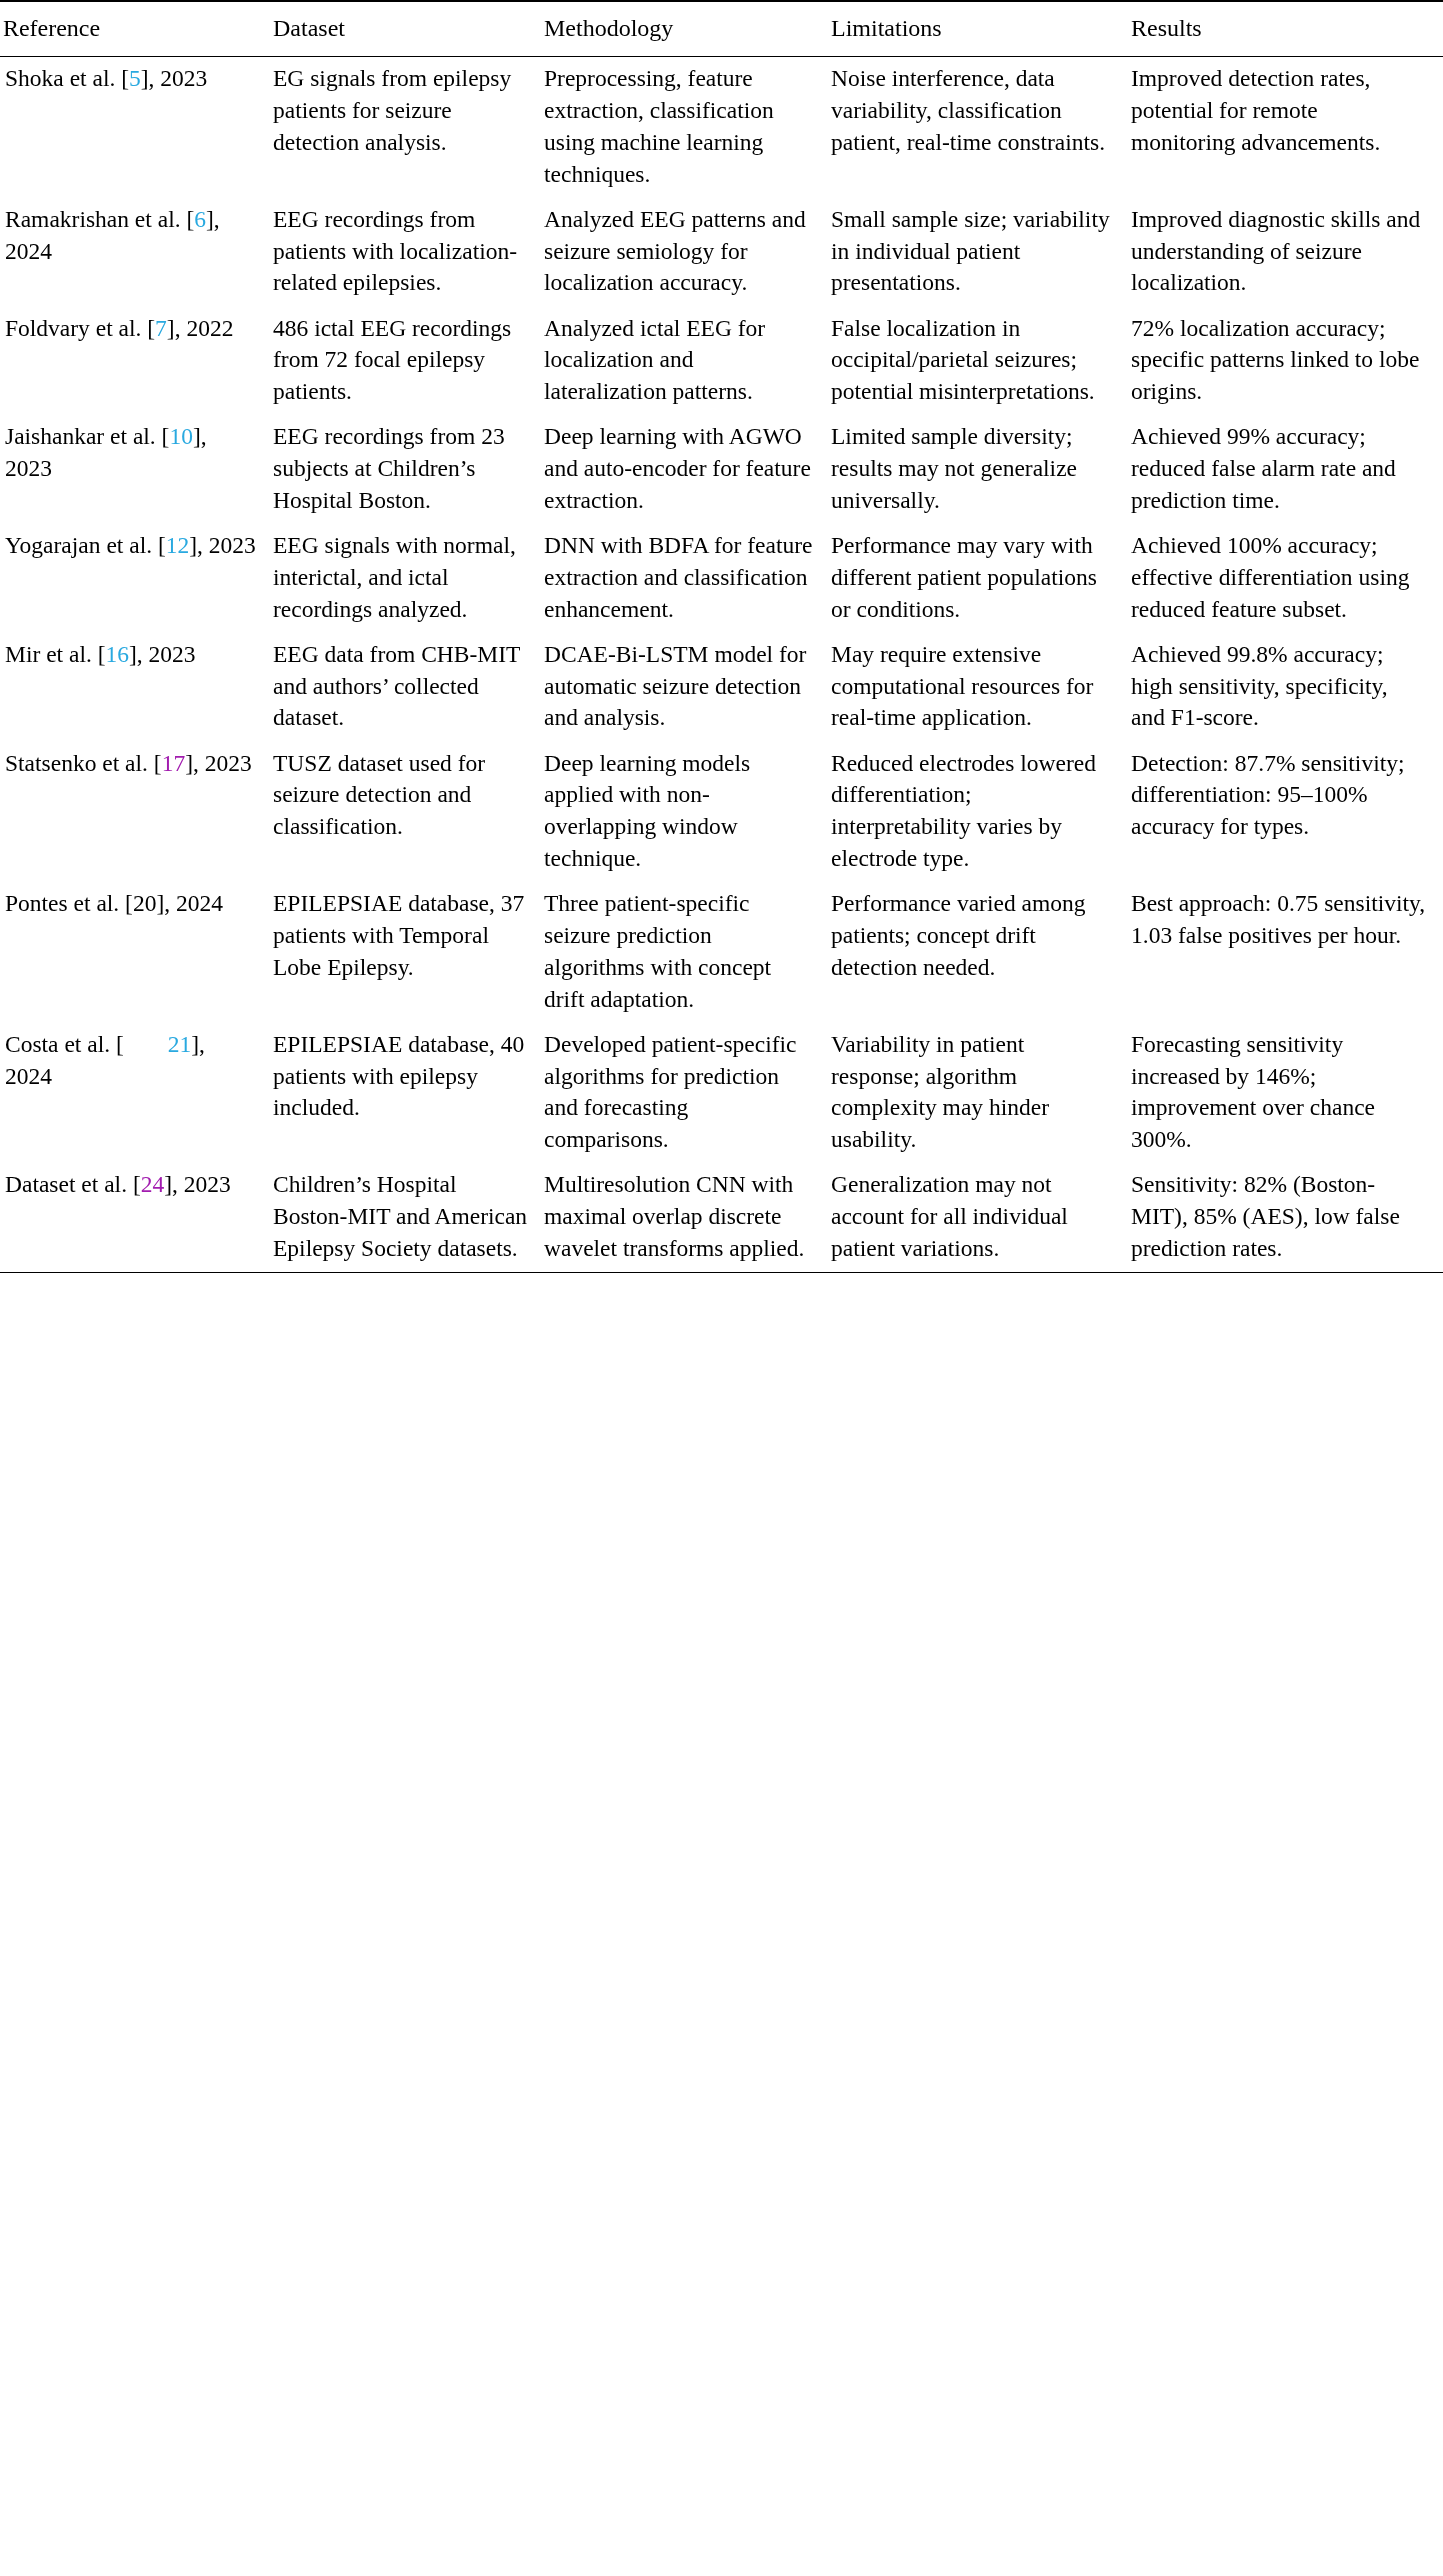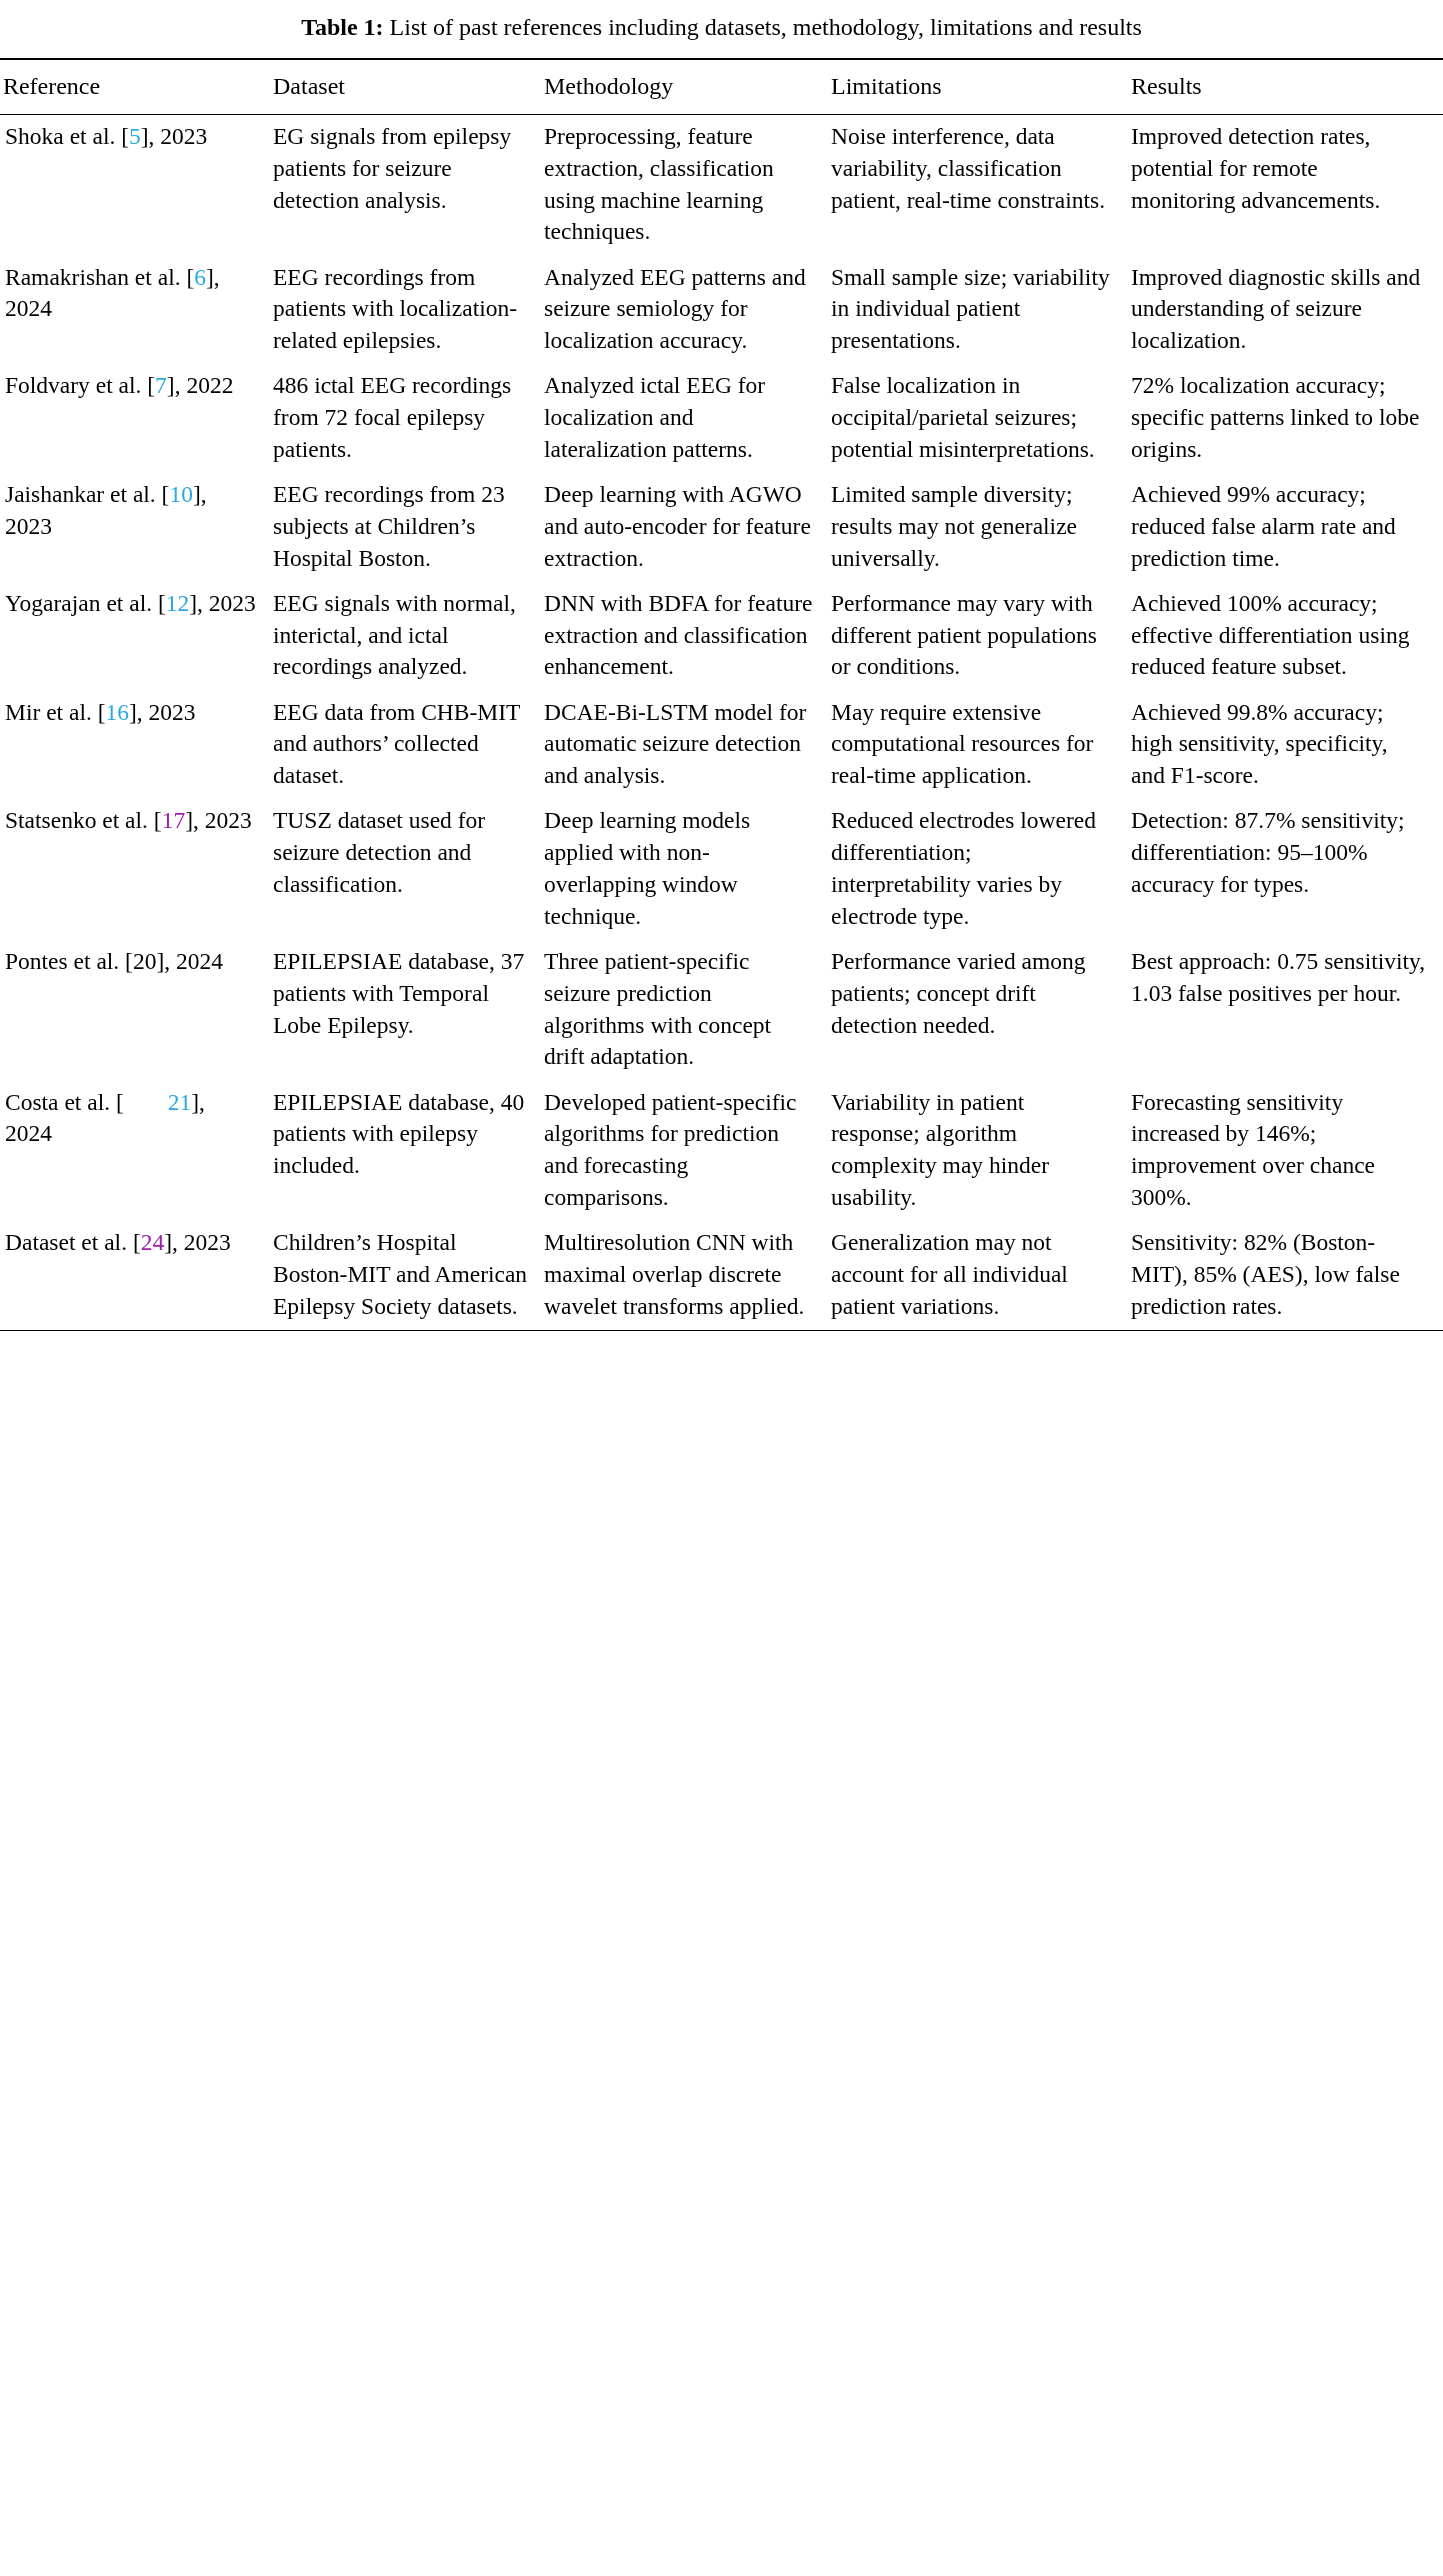--- a/index.html
+++ b/index.html
@@ -82,24 +82,20 @@
     height: 0;
     line-height: 0;
     font-size: 0;
   }
 </style>
 </head>
 <body>
 
 <div class="page">
 
-  <div class="caption">
-    <span class="cap-label">Table 1:</span>
-    <span class="cap-text">List of past references including datasets, methodology, limitations and results</span>
-  </div>
 
   <table class="ref-table">
     <colgroup>
       <col class="c0">
         <col class="c1">
         <col class="c2">
         <col class="c3">
         <col class="c4">
     </colgroup>
     <thead>

